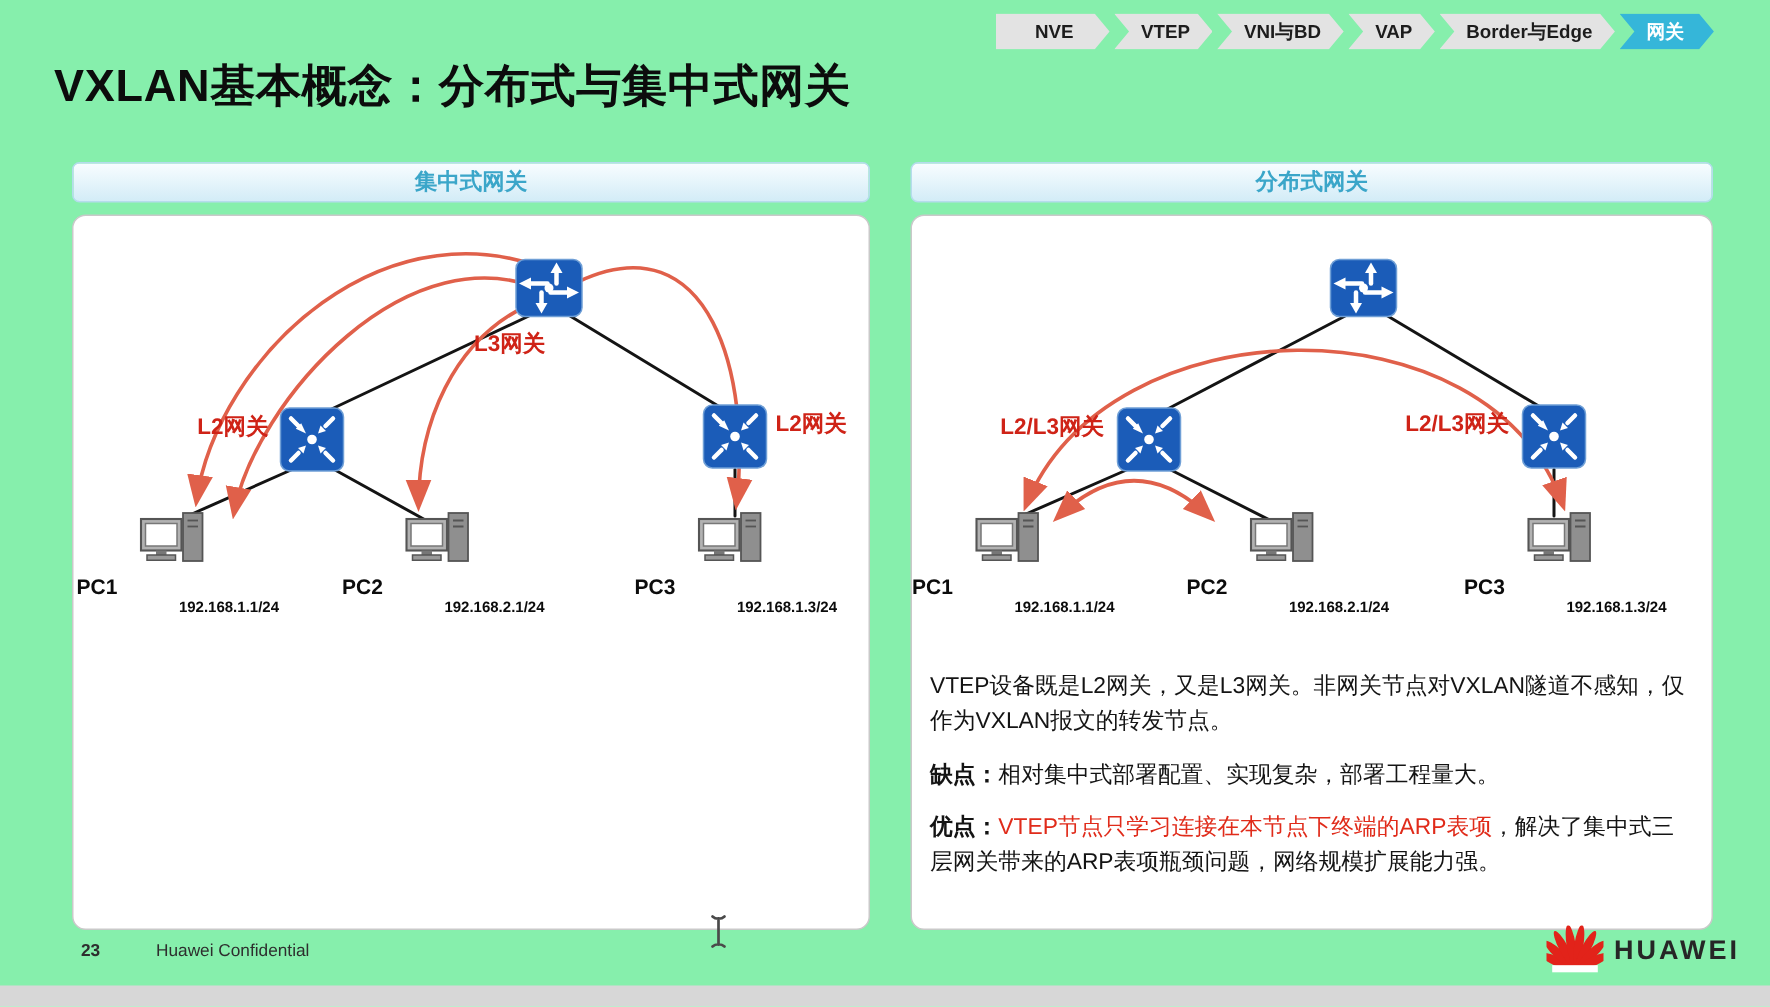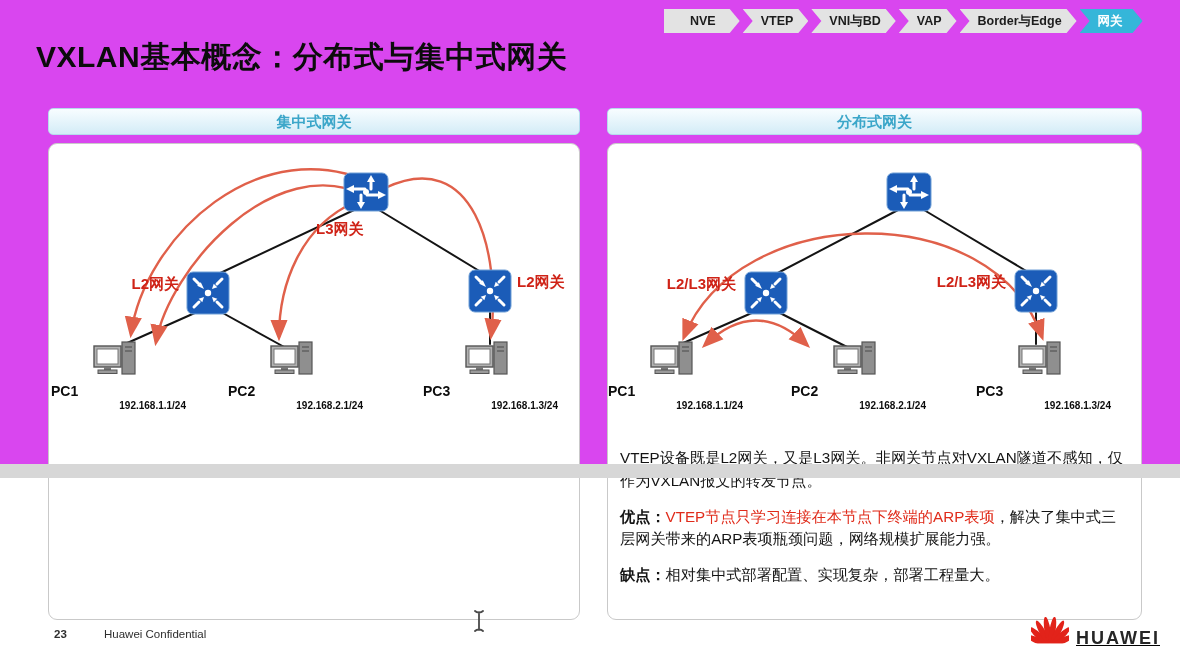--- a/index.html
+++ b/index.html
@@ -1,18 +1,18 @@
 <!DOCTYPE html>
 <html><head>
 <meta charset="utf-8">
 <style>
   * { margin:0; padding:0; box-sizing:border-box; }
   html,body { width:1180px; height:671px; }
   body { font-family:"Liberation Sans","DejaVu Sans",sans-serif; background:#ffffff; overflow:hidden; }
-  .slide { position:relative; width:1180px; height:478px; background:#d946ef; }
+  .slide { position:relative; width:1180px; height:671px; background:#86efac; }
 
   
   .crumbs { position:absolute; top:9px; left:664px; display:flex; }
   .crumb { height:24px; line-height:24px; padding:0 15px 0 18px; margin-left:3px;
            background:#e3e3e3; color:#1c1c1c; font-weight:bold; font-size:12.5px;
            clip-path:polygon(0 0, calc(100% - 10px) 0, 100% 50%, calc(100% - 10px) 100%, 0 100%, 10px 50%);
            white-space:nowrap; }
   .crumb:first-child { clip-path:polygon(0 0, calc(100% - 10px) 0, 100% 50%, calc(100% - 10px) 100%, 0 100%); padding-left:26px; padding-right:24px; margin-left:0; }
   .crumb.active { background:#35b6d9; color:#fff; padding-right:20px; }
 
@@ -36,21 +36,21 @@
 
   .ptext { position:absolute; left:12px; right:13px; top:303px; font-size:15.2px; color:#141414; line-height:1.5; }
   .ptext p { margin-bottom:13px; }
   .bold { font-weight:bold; }
   .redtxt { color:#e02b1a; }
 
   
   .pageno { position:absolute; left:54px; top:628px; font-size:11.5px; font-weight:bold; color:#2e2e2e; }
   .confid { position:absolute; left:104px; top:628px; font-size:11.5px; font-weight:normal; color:#2e2e2e; }
   .cursor { position:absolute; left:472px; top:609px; }
-  .logo { position:absolute; right:20px; top:617px; display:flex; align-items:flex-end; gap:7px;text-decoration:underline; }
+  .logo { position:absolute; right:20px; top:617px; display:flex; align-items:center; gap:7px; }
   .logo-text { font-size:18px; font-weight:bold; color:#262626; letter-spacing:2px; }
   .bottombar { position:absolute; left:0; right:0; bottom:0; height:14px; background:#d7d7d7; }
 </style>
 </head>
 <body>
 
 <div class="slide">
 
   <div class="crumbs">
     <span class="crumb">NVE</span>
@@ -312,22 +312,22 @@
         <div class="pcname" style="left:0px;   top:239px;">PC1</div>
         <div class="pcname" style="left:183px; top:239px;">PC2</div>
         <div class="pcname" style="left:368px; top:239px;">PC3</div>
         <div class="pcip" style="left:-5px;  top:256px;">192.168.1.1/24</div>
         <div class="pcip" style="left:178px; top:256px;">192.168.2.1/24</div>
         <div class="pcip" style="left:363px; top:256px;">192.168.1.3/24</div>
       </div>
 
       <div class="ptext">
         <p>VTEP设备既是L2网关，又是L3网关。非网关节点对VXLAN隧道不感知，仅作为VXLAN报文的转发节点。</p>
+        <p><span class="bold">缺点：</span><span>相对集中式部署配置、实现复杂，部署工程量大。</span></p>
         <p><span class="bold">优点：</span><span class="redtxt">VTEP节点只学习连接在本节点下终端的ARP表项</span><span>，解决了集中式三层网关带来的ARP表项瓶颈问题，网络规模扩展能力强。</span></p>
-        <p><span class="bold">缺点：</span><span>相对集中式部署配置、实现复杂，部署工程量大。</span></p>
       </div>
     </div>
   </div>
 
   <div class="pageno">23</div>
   <div class="confid">Huawei Confidential</div>
 
   <div class="cursor">
     <svg width="14" height="24" viewBox="0 0 14 24">
       <path d="M3,2 C5,4 9,4 11,2 M7,3.2 V20.8 M3,22 C5,20 9,20 11,22" stroke="#4a4a4a" stroke-width="1.8" fill="none" stroke-linecap="round"></path>

